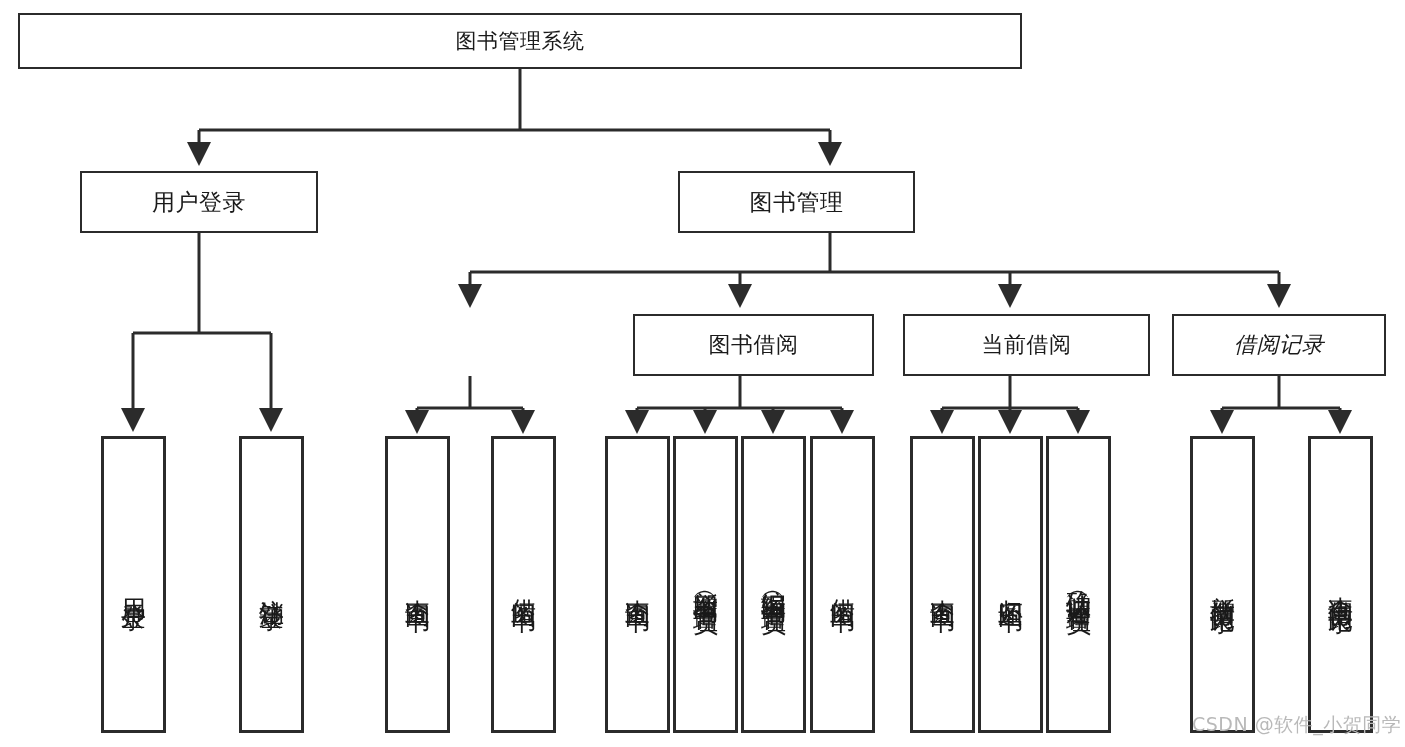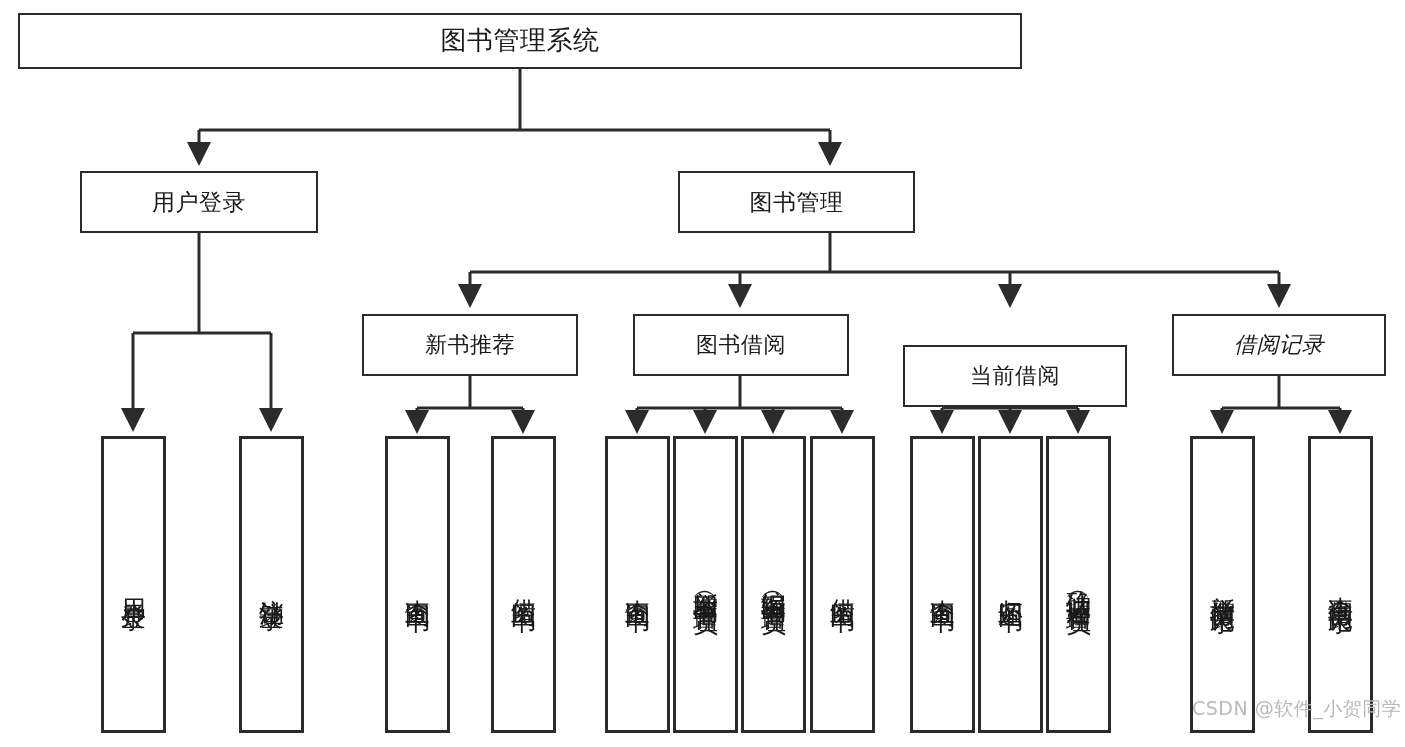--- a/index.html
+++ b/index.html
@@ -34,21 +34,21 @@
     align-items: center;
     justify-content: center;
     color: #1a1a1a;
   }
   .node .label {
     line-height: 1.05;
     letter-spacing: 0.5px;
     white-space: pre;
     text-align: center;
   }
-  .node.root .label { font-size: 26px; }
+  .node.root .label { font-size: 21px; }
   .node.level1 .label { font-size: 23px; }
   .node.level2 .label { font-size: 22px; }
   .node.leaf {
     border-width: 3px;
   }
   .node.leaf .label {
     font-size: 25px;
     writing-mode: vertical-rl;
     text-orientation: upright;
     letter-spacing: 3px;
@@ -123,27 +123,24 @@
     <span class="label">图书管理系统</span>
   </div>
 
   <div class="node level1" style="left:80px; top:171px; width:238px; height:62px;">
     <span class="label">用户登录</span>
   </div>
   <div class="node level1" style="left:678px; top:171px; width:237px; height:62px;">
     <span class="label">图书管理</span>
   </div>
 
-  <div class="node level2" style="left:362px; top:314px; width:216px; height:62px;">
-    <span class="label">新书推荐</span>
-  </div>
-  <div class="node level2" style="left:633px; top:314px; width:216px; height:62px;">
+  <div class="node level2" style="left:633px; top:314px; width:241px; height:62px;">
     <span class="label">图书借阅</span>
   </div>
-  <div class="node level2" style="left:903px; top:314px; width:224px; height:62px;margin-top:31px;">
+  <div class="node level2" style="left:903px; top:314px; width:247px; height:62px;">
     <span class="label">当前借阅</span>
   </div>
   <div class="node level2" style="left:1172px; top:314px; width:214px; height:62px;font-style:italic;">
     <span class="label">借阅记录</span>
   </div>
 
   <div class="node leaf" style="left:101px; top:436px; width:65px; height:297px;">
     <span class="label">用户登录</span>
   </div>
   <div class="node leaf" style="left:239px; top:436px; width:65px; height:297px;">
@@ -180,15 +177,15 @@
     <span class="label">确认归还（管理员）</span>
   </div>
 
   <div class="node leaf" style="left:1190px; top:436px; width:65px; height:297px;">
     <span class="label">新增借阅记录</span>
   </div>
   <div class="node leaf" style="left:1308px; top:436px; width:65px; height:297px;">
     <span class="label">查询借阅记录</span>
   </div>
 
-  <div class="watermark" style="left:1192px; top:696px;">CSDN @软件_小贺同学</div>
+  <div class="watermark" style="left:1192px; top:712px;">CSDN @软件_小贺同学</div>
 
 </div>
 
 </body></html>

